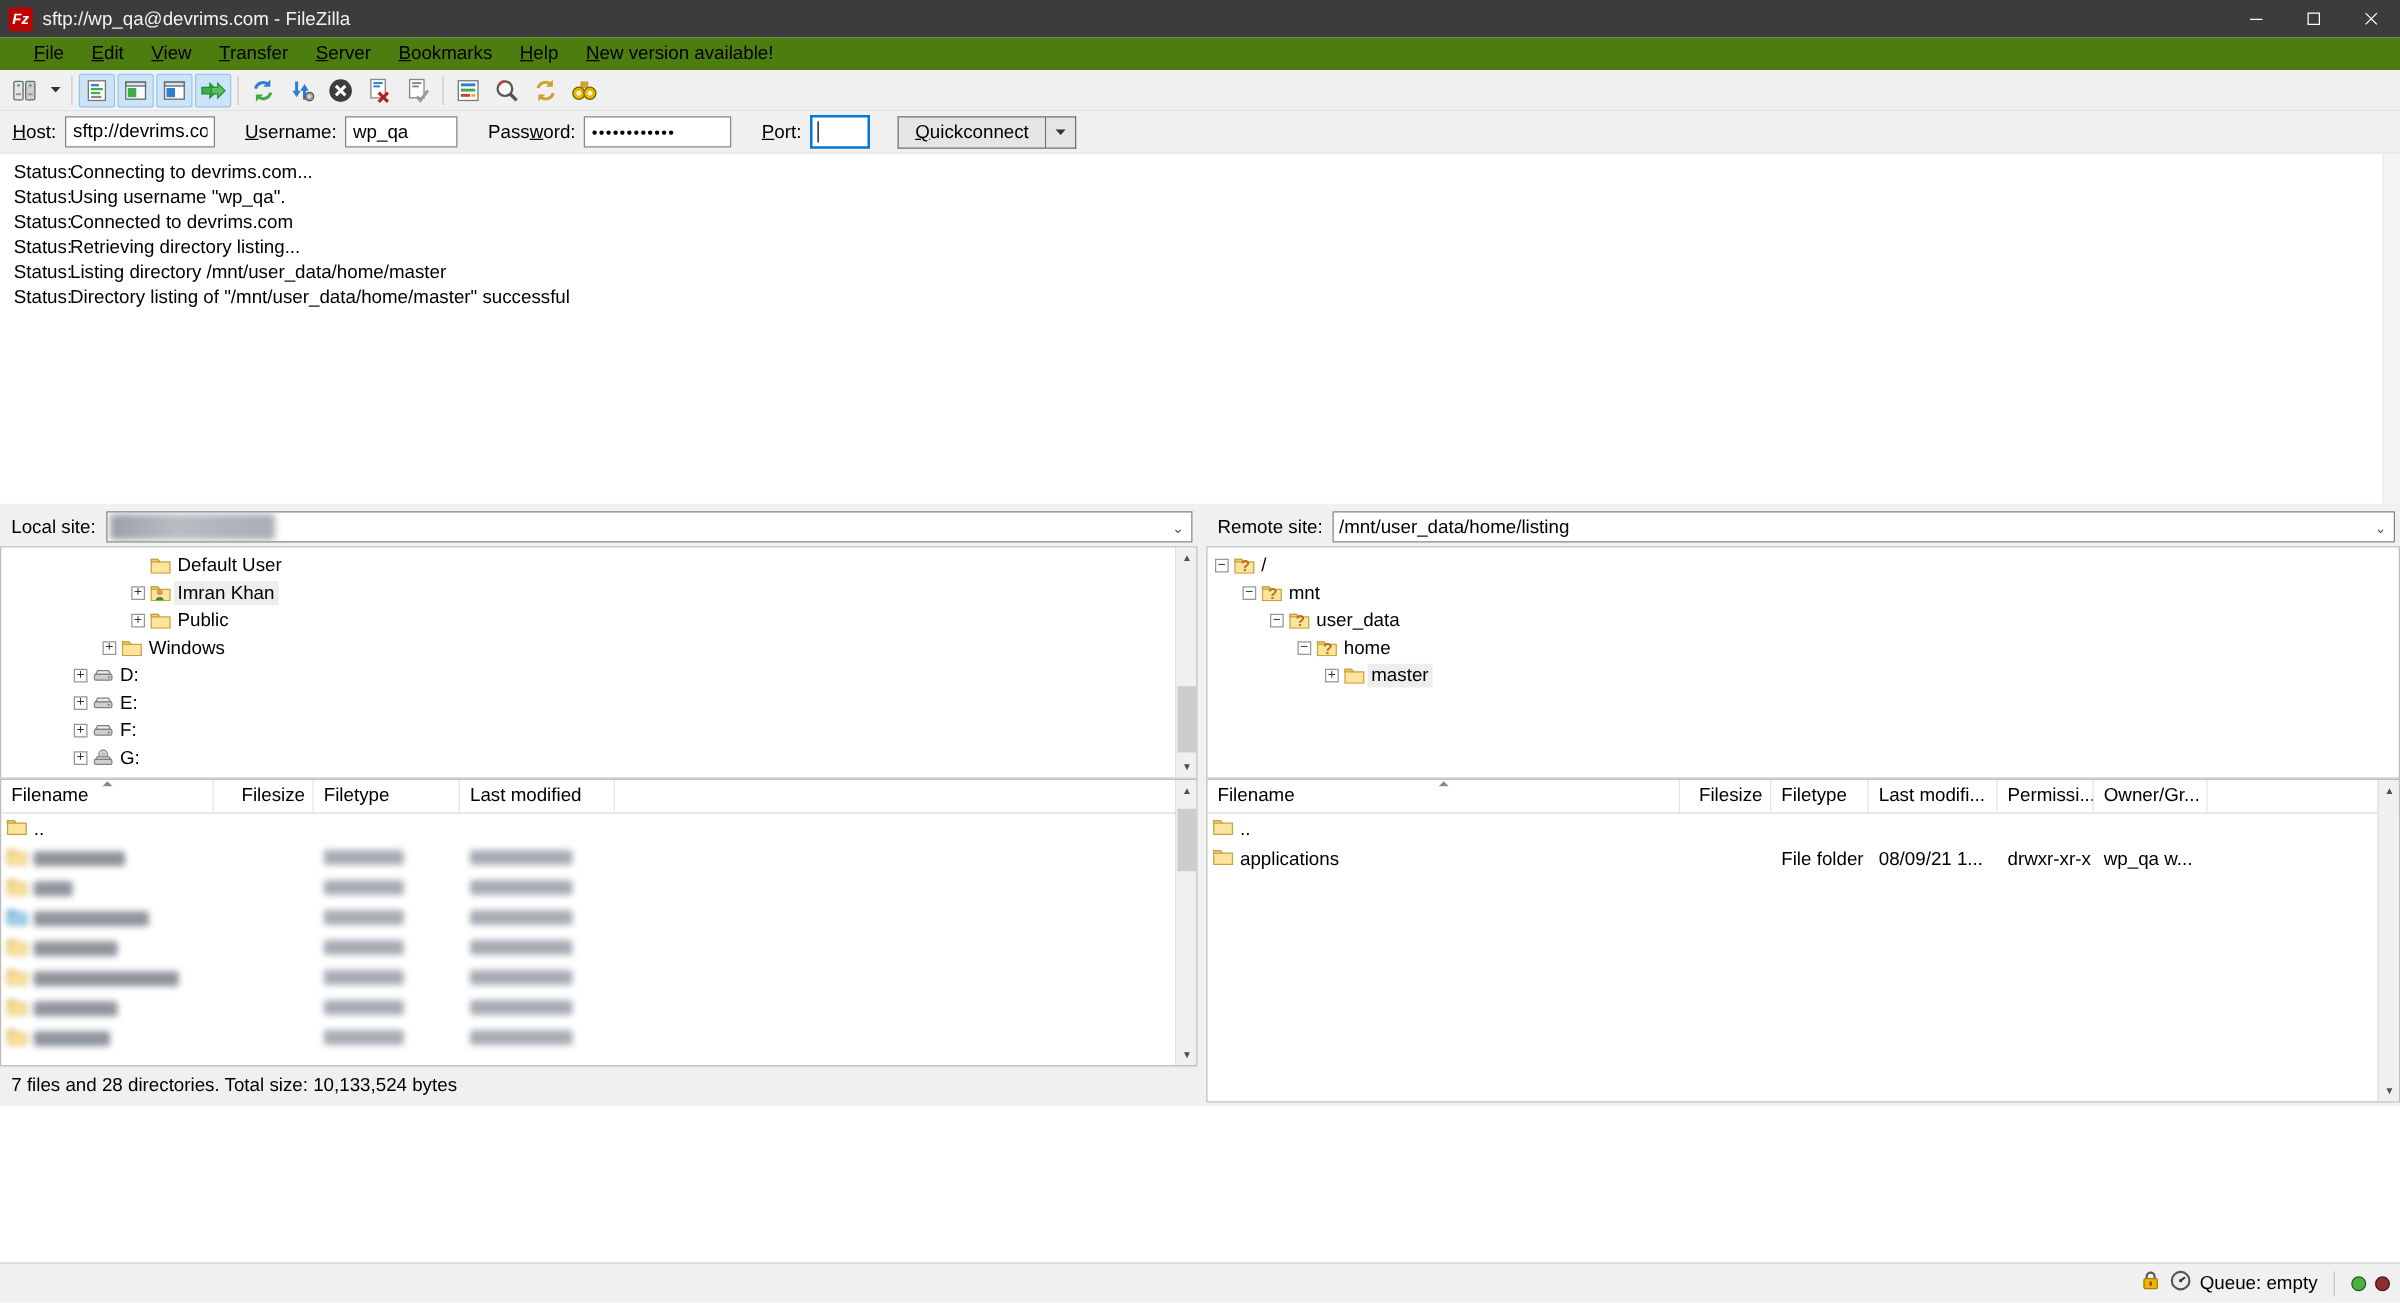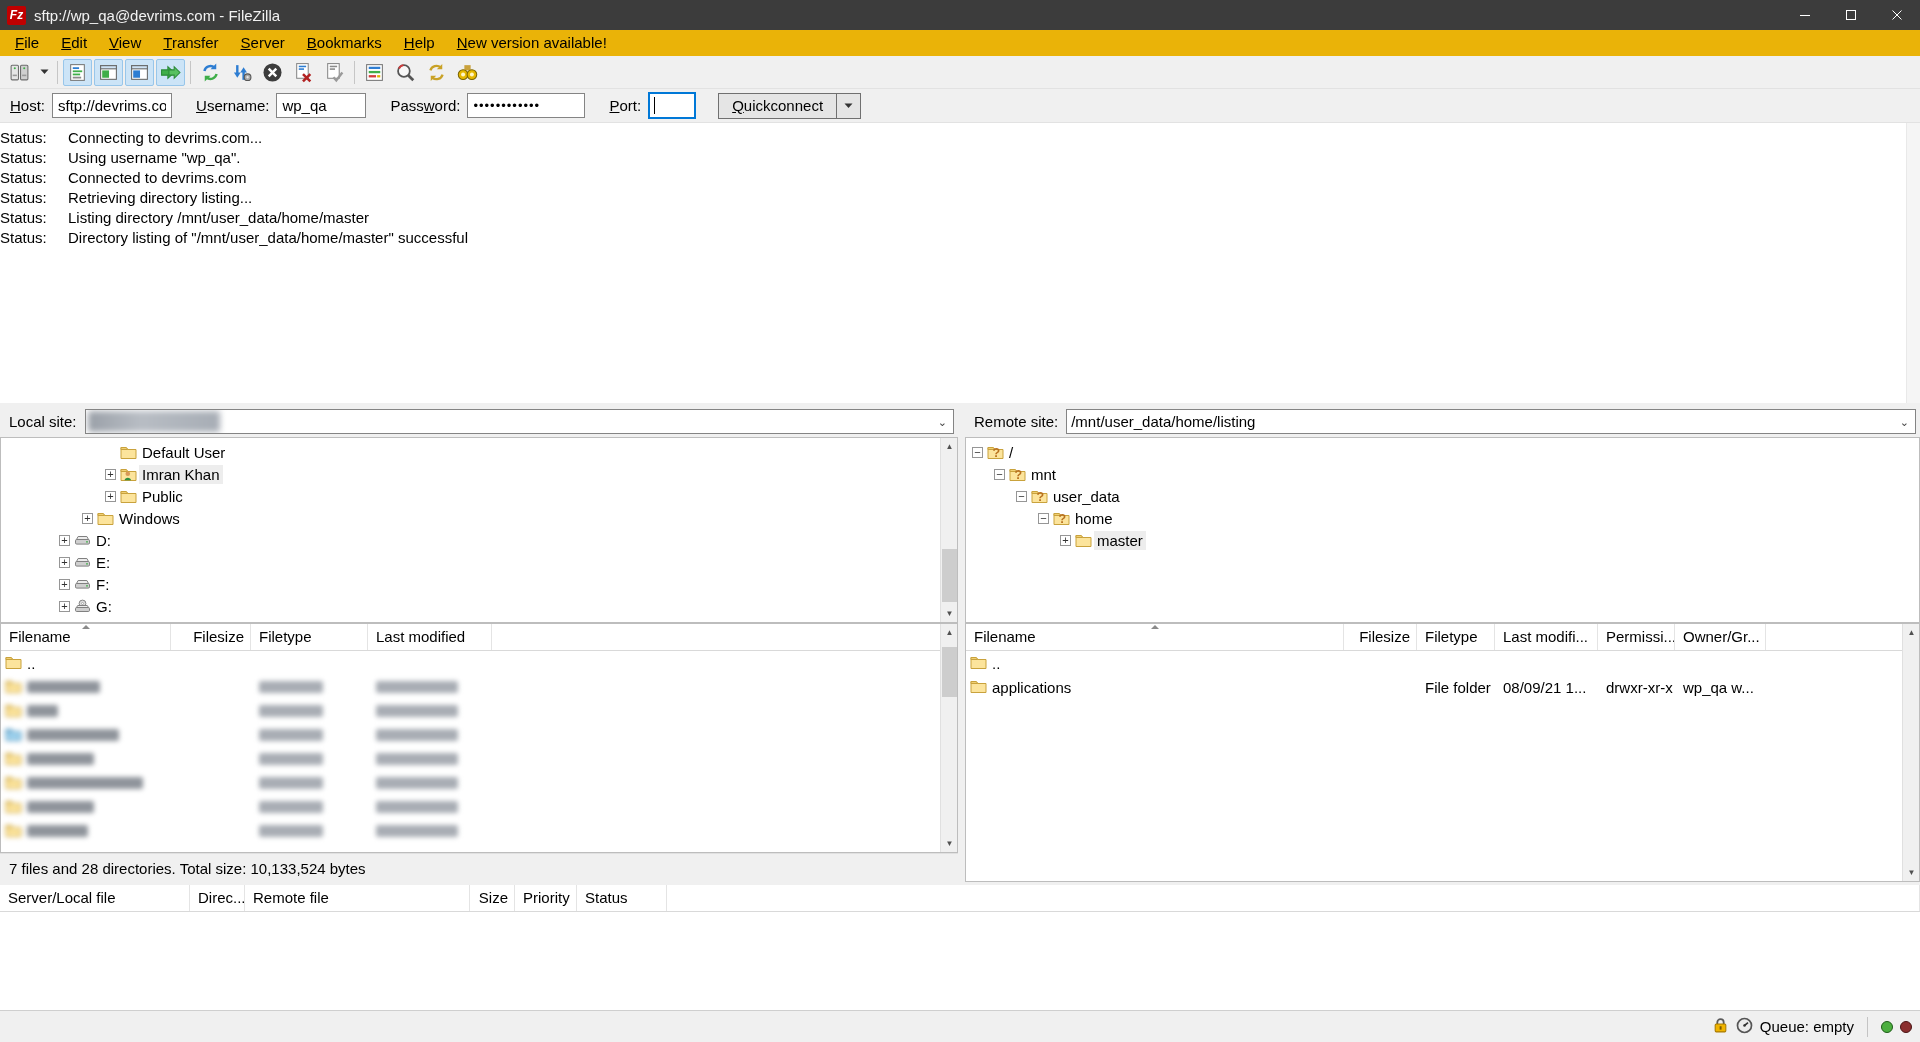--- a/index.html
+++ b/index.html
@@ -9,21 +9,21 @@
 
   
   .titlebar { height:30px; background:#3c3c3c; display:flex; align-items:center; flex:none; }
   .app-icon { width:19px; height:19px; margin:0 8px 0 7px; background:#c00000; color:#fff; font-weight:bold; font-style:italic; font-size:12px; display:flex; align-items:center; justify-content:center; border-radius:2px; }
   .title-text { color:#f2f2f2; font-size:15px; }
   .win-controls { margin-left:auto; display:flex; height:100%; }
   .win-btn { width:46px; height:100%; display:flex; align-items:center; justify-content:center; }
   .win-btn svg { display:block; }
 
   
-  .menubar { height:26px; background:#eab308; display:flex; align-items:flex-start; padding-left:4px; flex:none; }
+  .menubar { height:26px; background:#4d7c0f; display:flex; align-items:flex-start; padding-left:16px; flex:none; }
   .menu-item { padding:0 11px; line-height:26px; cursor:default; }
   .menu-item u { text-decoration:underline; }
 
   
   .toolbar { height:33px; background:#f0f0f0; display:flex; align-items:center; padding-left:4px; flex:none; border-bottom:1px solid #e2e2e2; }
   .tb-btn { width:29px; height:27px; margin:0 1px; display:flex; align-items:center; justify-content:center; border:1px solid transparent; border-radius:2px; }
   .tb-btn.narrow { width:16px; }
   .tb-btn.active { background:#cce4f7; border-color:#98c6ea; }
   .tb-sep { width:1px; height:23px; background:#c6c6c6; margin:0 4px; }
   .tb-btn svg { display:block; }
@@ -39,21 +39,21 @@
   .port-wrap { width:48px; height:27px; border:2px solid #0078d7; background:#fff; margin-right:22px; position:relative; }
   .caret { position:absolute; left:4px; top:3px; width:1px; height:17px; background:#000; }
   .qc-btn { height:26px; padding:0 13px; background:#e5e5e5; border:1px solid #707070; font-size:15px; }
   .qc-btn u { text-decoration:underline; }
   .qc-drop { height:26px; width:24px; background:#e5e5e5; border:1px solid #707070; border-left:none; display:flex; align-items:center; justify-content:center; }
 
   
   .log { height:283px; background:#fff; position:relative; border-bottom:3px solid #f0f0f0; flex:none; overflow:hidden; }
   .log-inner { padding-top:5px; }
   .log-row { display:flex; height:20px; line-height:20px; }
-  .log-type { width:68px; flex:none; }
+  .log-type { width:56px; padding-left:11px; flex:none; }
   .log-scrolltrack { position:absolute; right:0; top:0; bottom:0; width:14px; background:#f5f5f5; border-left:1px solid #e9e9e9; }
 
   
   .panes { flex:1; display:flex; min-height:0; }
   .pane { display:flex; flex-direction:column; background:#f0f0f0; min-width:0; }
   .pane.local { width:958px; flex:none; }
   .pane.remote { flex:1; }
   .vsplit { width:7px; background:#f0f0f0; flex:none; }
 
   .sitebar { height:31px; display:flex; align-items:center; padding:0 4px 0 9px; flex:none; }
@@ -681,29 +681,20 @@
           </div>
         <div class="vscroll">
           <div class="vs-arrow vs-up">▲</div>
           <div class="vs-arrow vs-down">▼</div>
         </div>
       </div>
     </div>
   </div>
 
   <div class="queuepane">
-    <div class="queue-header" id="queue-header">
-        <div class="lh-cell"><span>Server/Local file</span></div>
-        <div class="lh-cell"><span>Direc...</span></div>
-        <div class="lh-cell"><span>Remote file</span></div>
-        <div class="lh-cell right"><span>Size</span></div>
-        <div class="lh-cell"><span>Priority</span></div>
-        <div class="lh-cell"><span>Status</span></div>
-        <div class="lh-cell"></div>
-      </div>
     <div class="queue-body"></div>
   </div>
 
   <div class="statusbar">
     <div class="sb-right">
       <span><svg width="17" height="17" viewBox="0 0 16 16">
             <path d="M5 7V5a3 3 0 0 1 6 0v2" fill="none" stroke="#5a5a5a" stroke-width="1.7"></path>
             <rect x="3" y="6.5" width="10" height="7.5" rx="1" fill="#f0b400" stroke="#a87a00"></rect>
             <rect x="7.2" y="8.7" width="1.8" height="3.2" fill="#7a5800"></rect>
           </svg></span>

